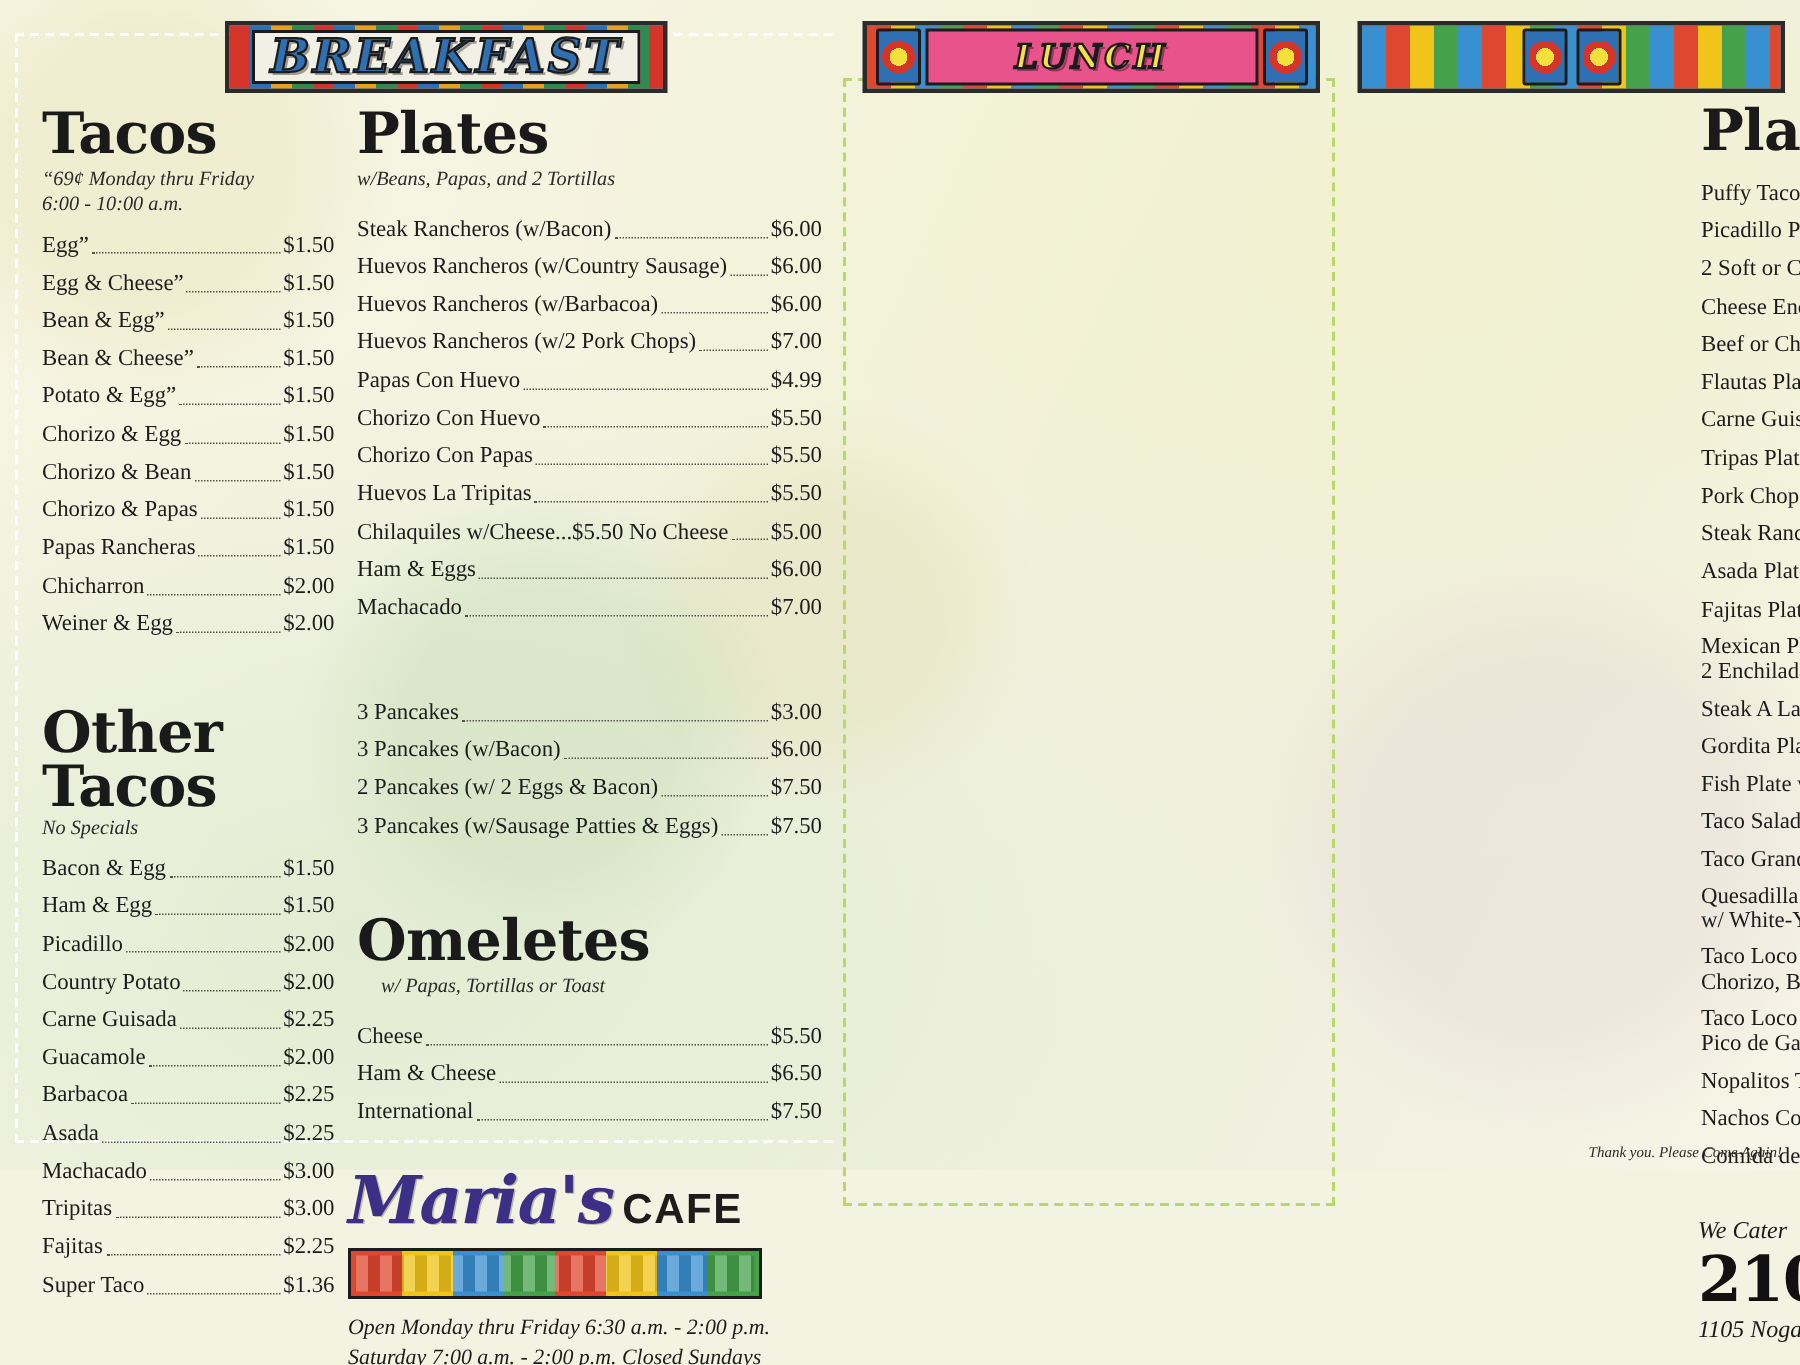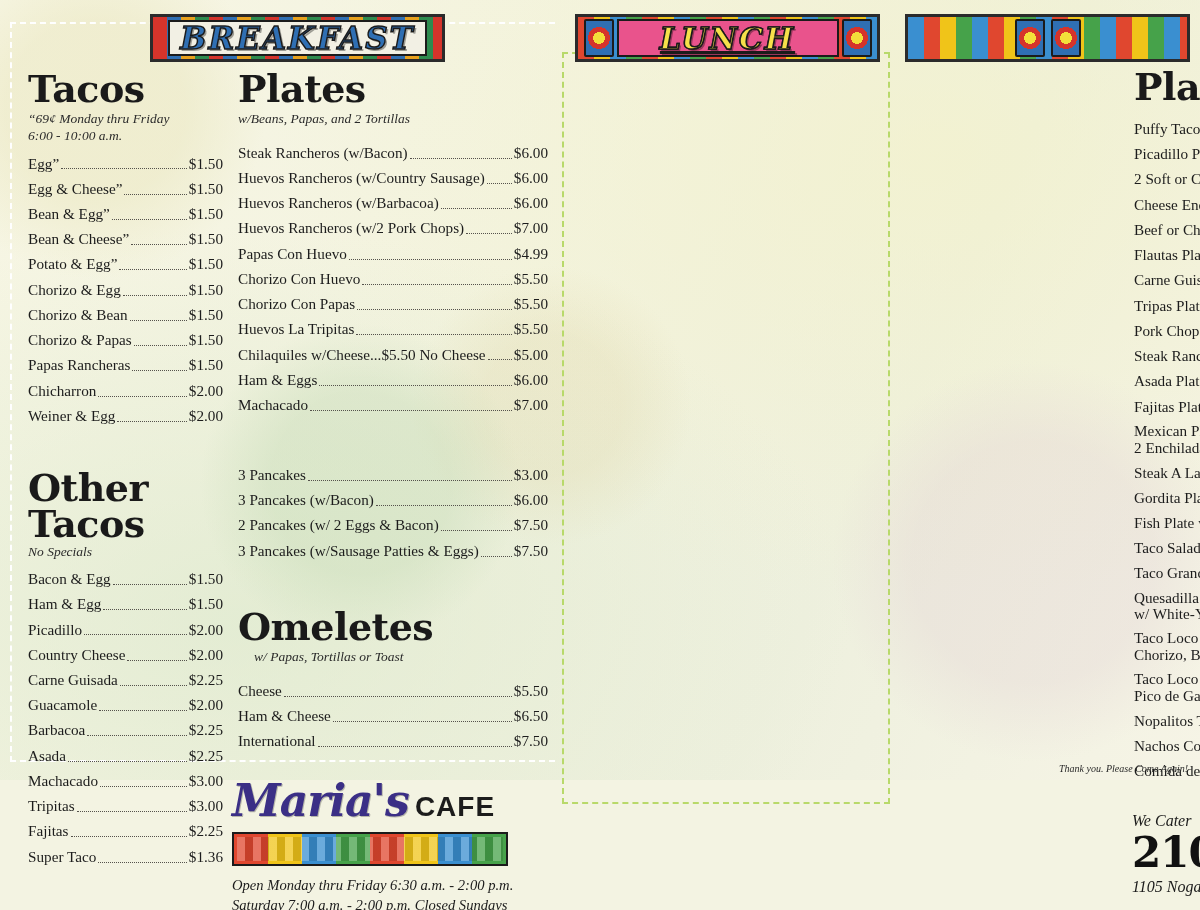--- a/index.html
+++ b/index.html
@@ -68,21 +68,21 @@
   #banner-breakfast .bannertext{font-size:31px;color:#2f6fb3;}
   #banner-lunch{
     left:575px;top:14px;width:305px;height:48px;
     background:
       repeating-linear-gradient(90deg,#e0472f 0 16px,#f0c419 16px 32px,#3a8fd0 32px 48px,#46a24a 48px 64px);
   }
   #banner-lunch .inner{
     background:#e9538c;border:2px solid #1b1b1b;
     width:218px;height:34px;display:flex;align-items:center;justify-content:center;
   }
-  #banner-lunch .bannertext{font-size:30px;color:#f6e04a;text-decoration:underline;}
+  #banner-lunch .bannertext{font-size:22px;color:#f6e04a;}
   #banner-sides{
     left:905px;top:14px;width:285px;height:48px;
     background:
       repeating-linear-gradient(90deg,#3a8fd0 0 16px,#e0472f 16px 32px,#f0c419 32px 48px,#46a24a 48px 64px);
   }
   #banner-sides .inner{
     background:#e9538c;border:2px solid #1b1b1b;
     width:190px;height:34px;display:flex;align-items:center;justify-content:center;
   }
   #banner-sides .bannertext{font-size:30px;color:#f6e04a;}
@@ -265,21 +265,21 @@
             <span class="nm" style="white-space: nowrap;">Ham &amp; Egg</span>
             <span class="dots"></span>
             <span class="pr">$1.50</span>
           </li>
           <li>
             <span class="nm" style="white-space: nowrap;">Picadillo</span>
             <span class="dots"></span>
             <span class="pr">$2.00</span>
           </li>
           <li>
-            <span class="nm" style="white-space: nowrap;">Country Cheese</span>
+            <span class="nm" style="white-space: nowrap;">Country Potato</span>
             <span class="dots"></span>
             <span class="pr">$2.00</span>
           </li>
           <li>
             <span class="nm" style="white-space: nowrap;">Carne Guisada</span>
             <span class="dots"></span>
             <span class="pr">$2.25</span>
           </li>
           <li>
             <span class="nm" style="white-space: nowrap;">Guacamole</span>

